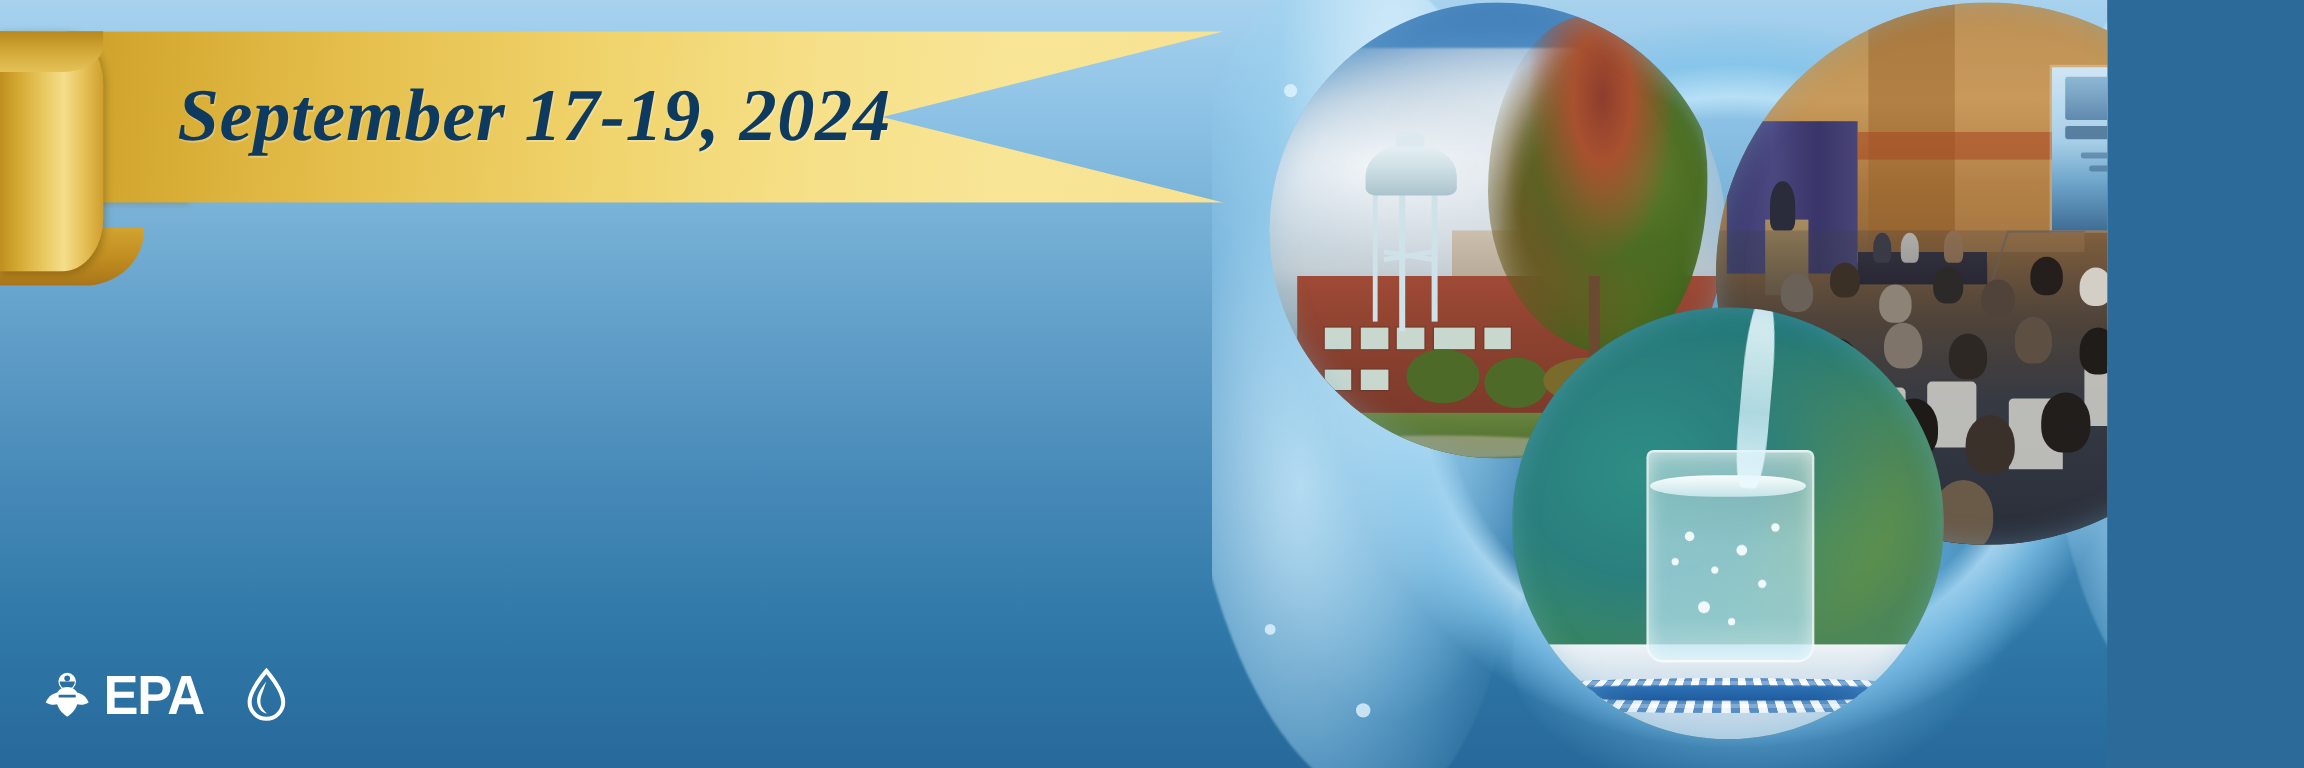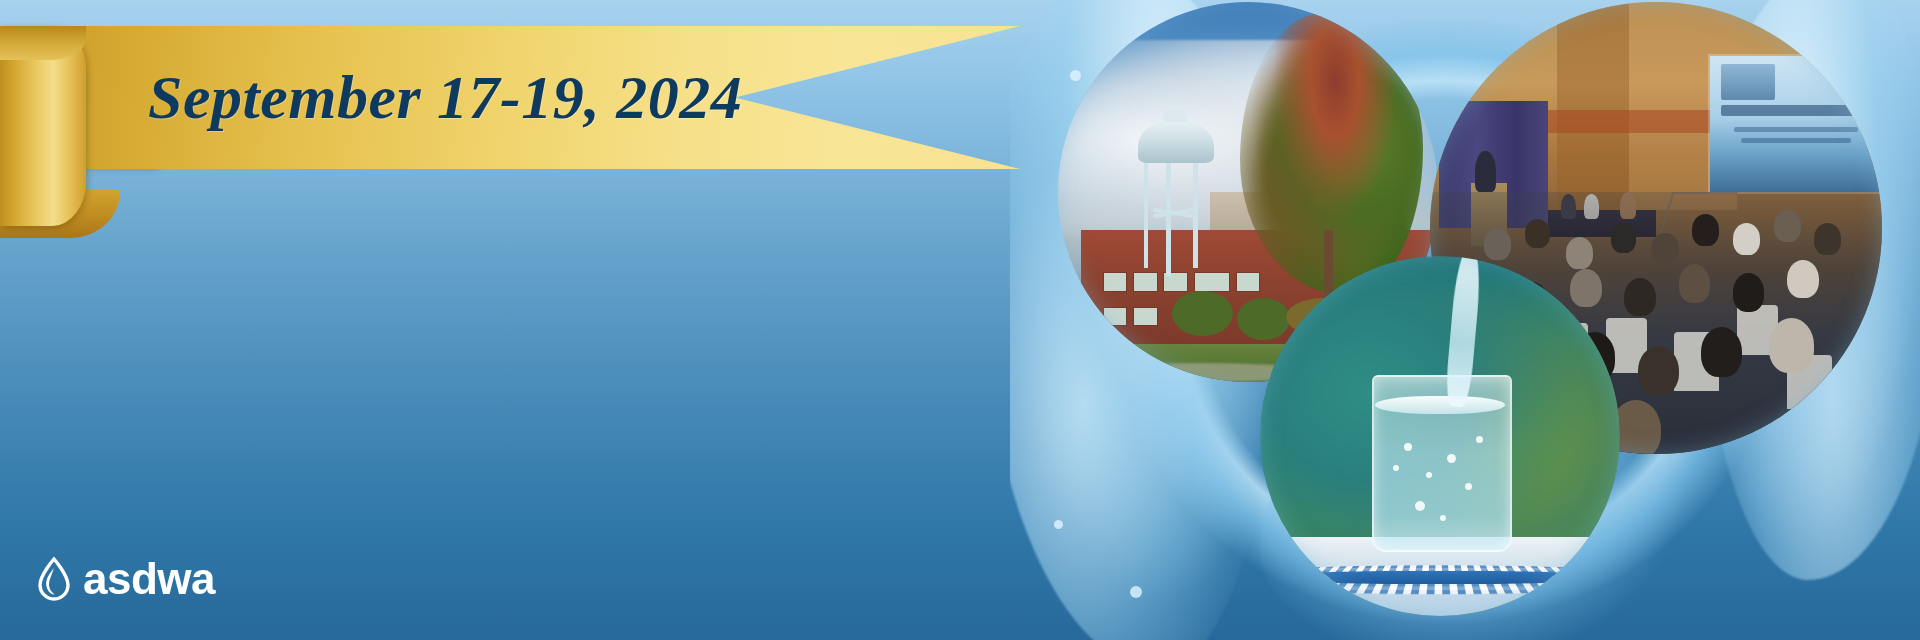--- a/index.html
+++ b/index.html
@@ -2,21 +2,21 @@
 <html><head>
 <meta charset="utf-8">
 <style>
   html,body{margin:0;padding:0;}
   body{
     width:1920px;height:640px;overflow:hidden;
     font-family:"Liberation Sans",sans-serif;
     background:#2c6a9a;
   }
   #banner{
-    position:relative;width:1920px;height:640px;overflow:hidden;
+    position:relative;width:1756px;height:640px;overflow:hidden;
     background:linear-gradient(180deg,#a8d2ee 0%,#8ec3e6 14%,#6ba7cf 36%,#4a8cba 60%,#2f78a8 82%,#27699a 100%);
   }
 
   
   #imagery{position:absolute;left:1010px;top:0;width:910px;height:640px;overflow:hidden;}
 
   
   .splash{position:absolute;border-radius:50%;pointer-events:none;}
   .splashRing{
     left:20px;top:-60px;width:830px;height:760px;
@@ -373,25 +373,42 @@
     <div id="ribbon-curl-bot"></div>
     <div id="ribbon-curl">
       <div id="ribbon-curl-top"></div>
     </div>
     <div id="ribbon-date">September 17-19, 2024</div>
   </div>
 
 
   <div id="logos">
 
+    <div id="epa-logo">
+      <div id="epa-seal">
+        <svg viewBox="0 0 48 48" width="44" height="44" aria-hidden="true">
+
+          <path d="M24 4 a8 8 0 0 1 8 8 a8 8 0 0 1 -16 0 a8 8 0 0 1 8 -8 z" fill="#ffffff"></path>
+          <path d="M17 12 h14 a7 7 0 0 1 -14 0 z" fill="#2a6f9e"></path>
+          <circle cx="24" cy="9" r="2.6" fill="#2a6f9e"></circle>
+
+          <path d="M23 22 C15 20 7 24 4.5 31 C11 35 19 33 23 27 Z" fill="#ffffff"></path>
+
+          <path d="M25 22 C33 20 41 24 43.5 31 C37 35 29 33 25 27 Z" fill="#ffffff"></path>
+
+          <path d="M24 17 C18 17 14 21 14 27 C14 35 19 41 24 44 C29 41 34 35 34 27 C34 21 30 17 24 17 Z" fill="#ffffff"></path>
+          <path d="M16.5 24 h15 a2 2 0 0 1 0 2.4 h-15 a2 2 0 0 1 0 -2.4 z" fill="#2a6f9e"></path>
+        </svg>
+      </div>
+      <div id="epa-wordmark">EPA</div>
+    </div>
 
     <div id="asdwa-logo">
       <div id="asdwa-drop">
         <svg viewBox="0 0 40 46" width="40" height="46" aria-hidden="true">
           <path d="M20 3 C20 3 6 19 6 29 a14 14 0 0 0 28 0 C34 19 20 3 20 3 z" fill="none" stroke="#ffffff" stroke-width="3.4"></path>
           <path d="M20 12 C15 18 11 24 12.5 30.5 C13.8 36 17.5 38.5 20.5 38.5 C16 35 13.5 30 16 23 C17 20.2 18.6 16 20 12 z" fill="#ffffff"></path>
         </svg>
       </div>
-      <div id="asdwa-wordmark">asdwa</div>
     </div>
   </div>
 
 </div>
 
 </body></html>

